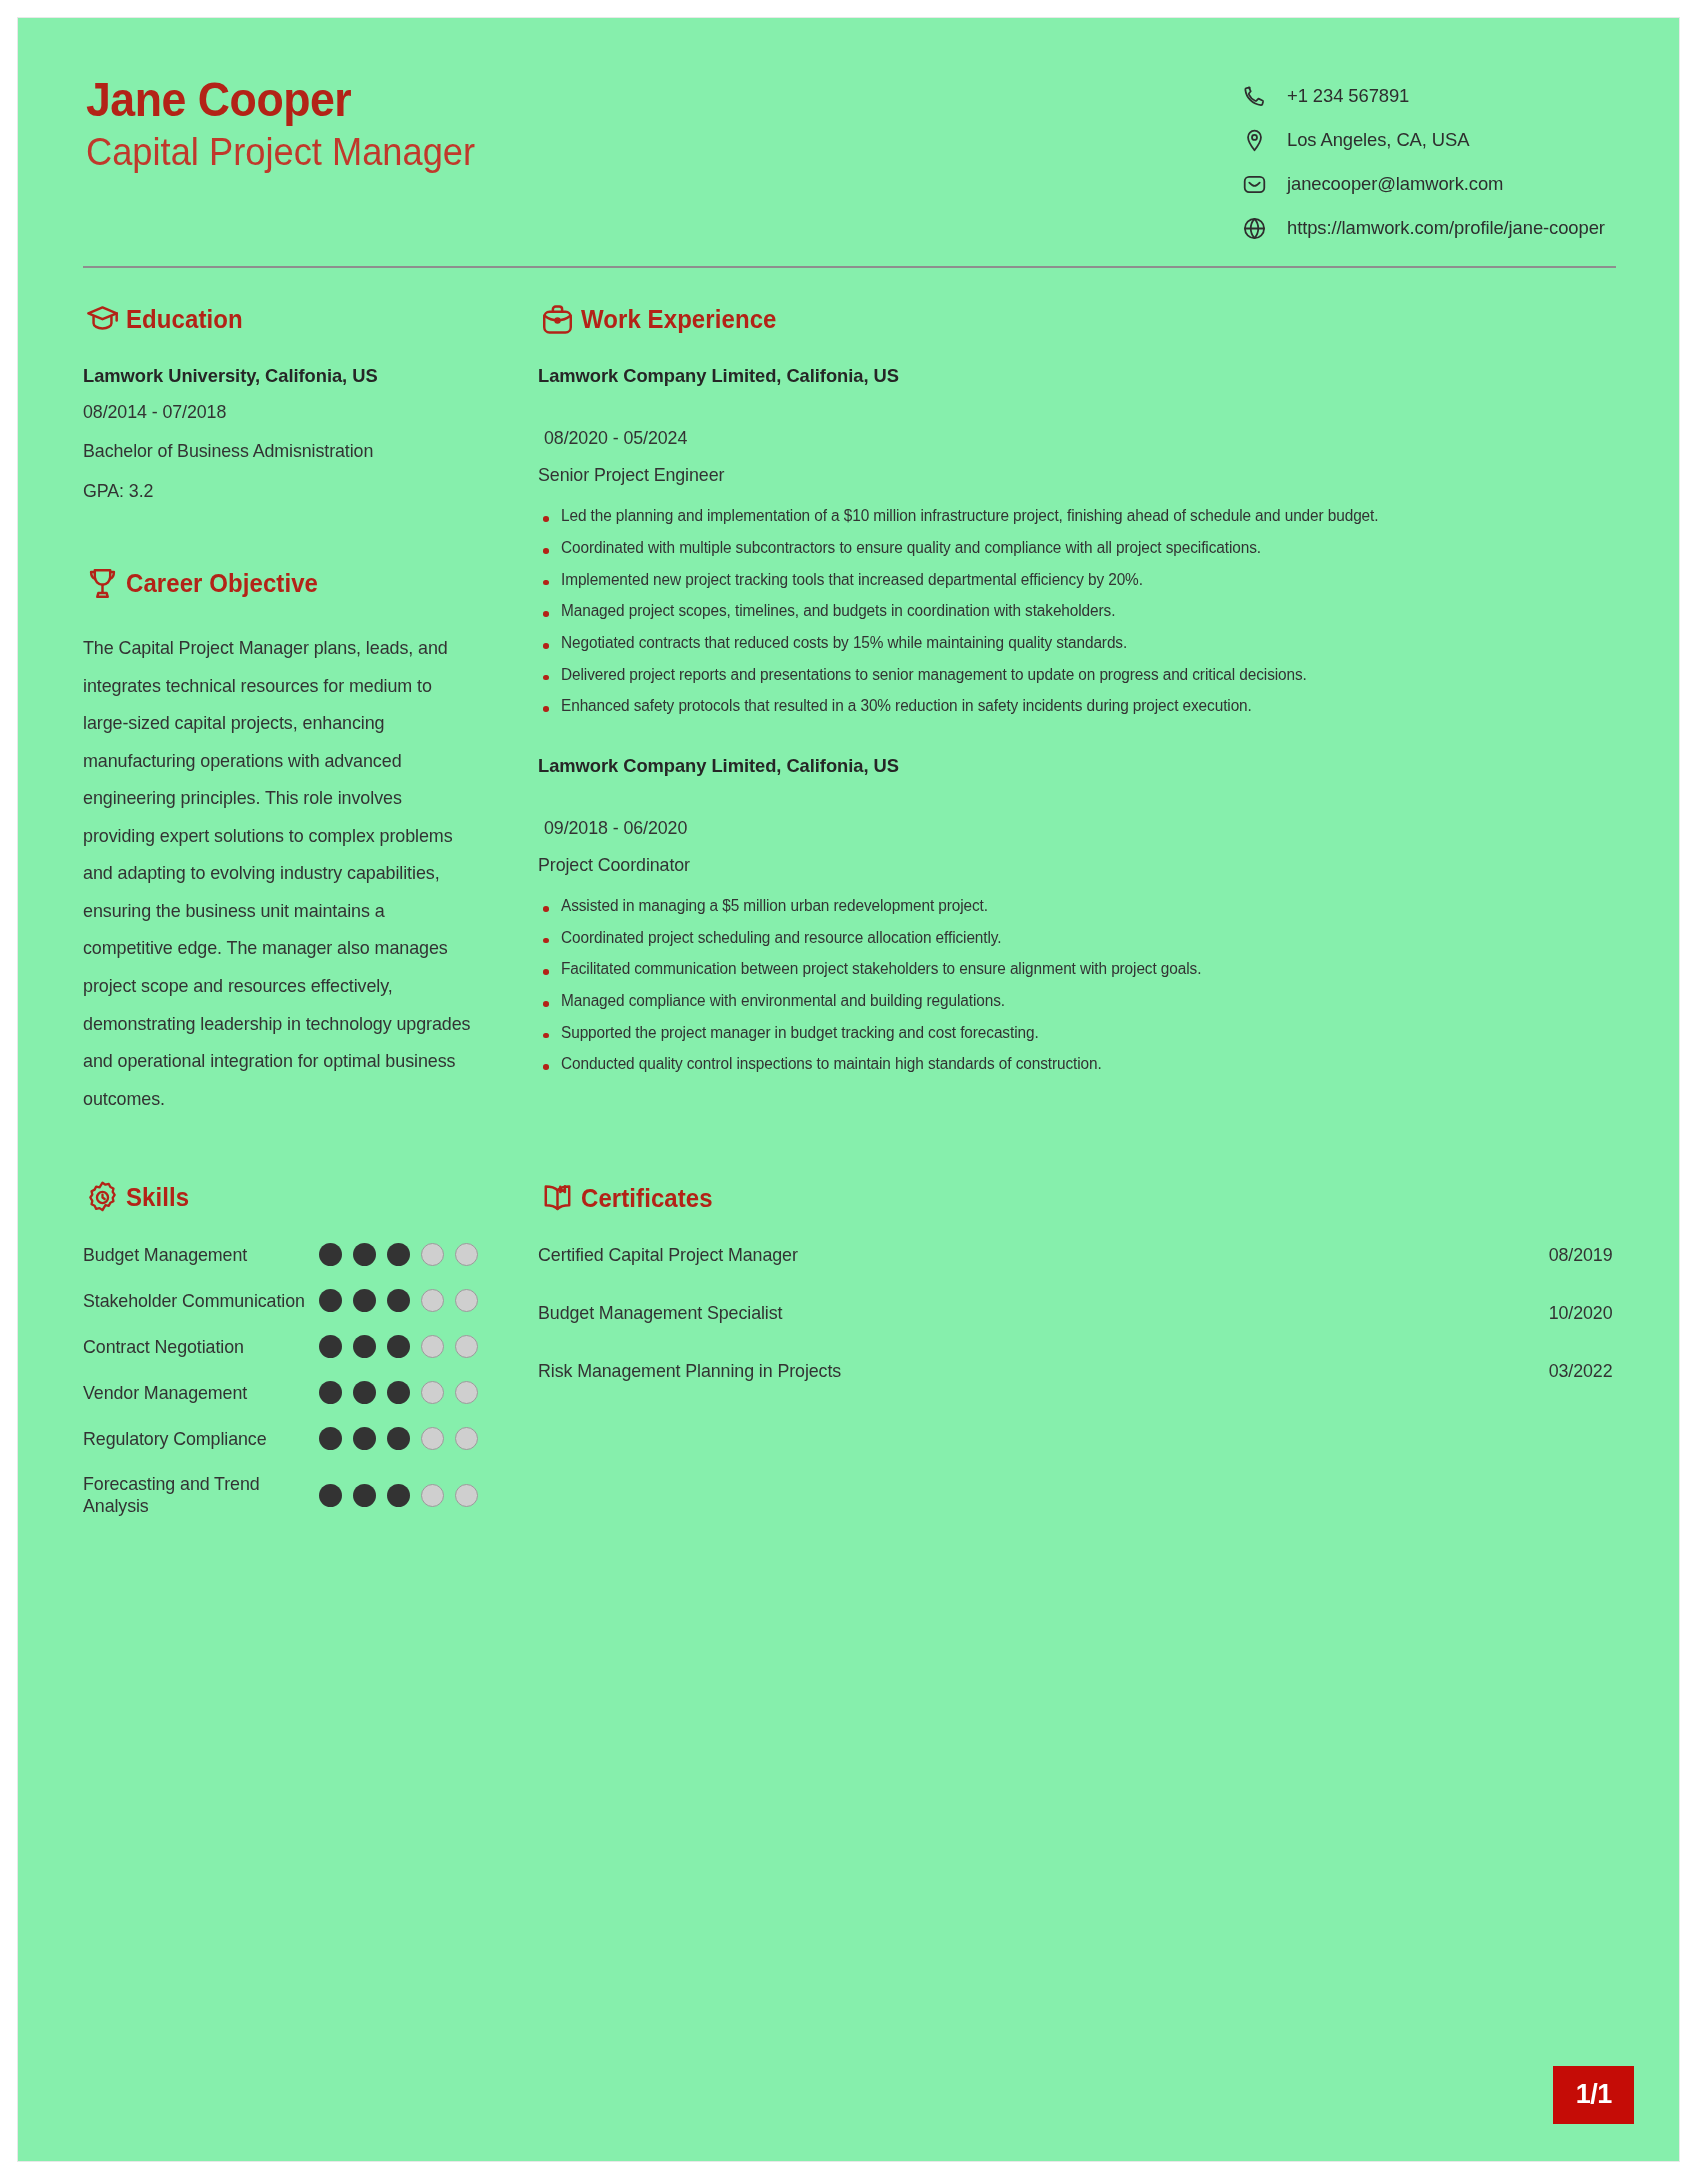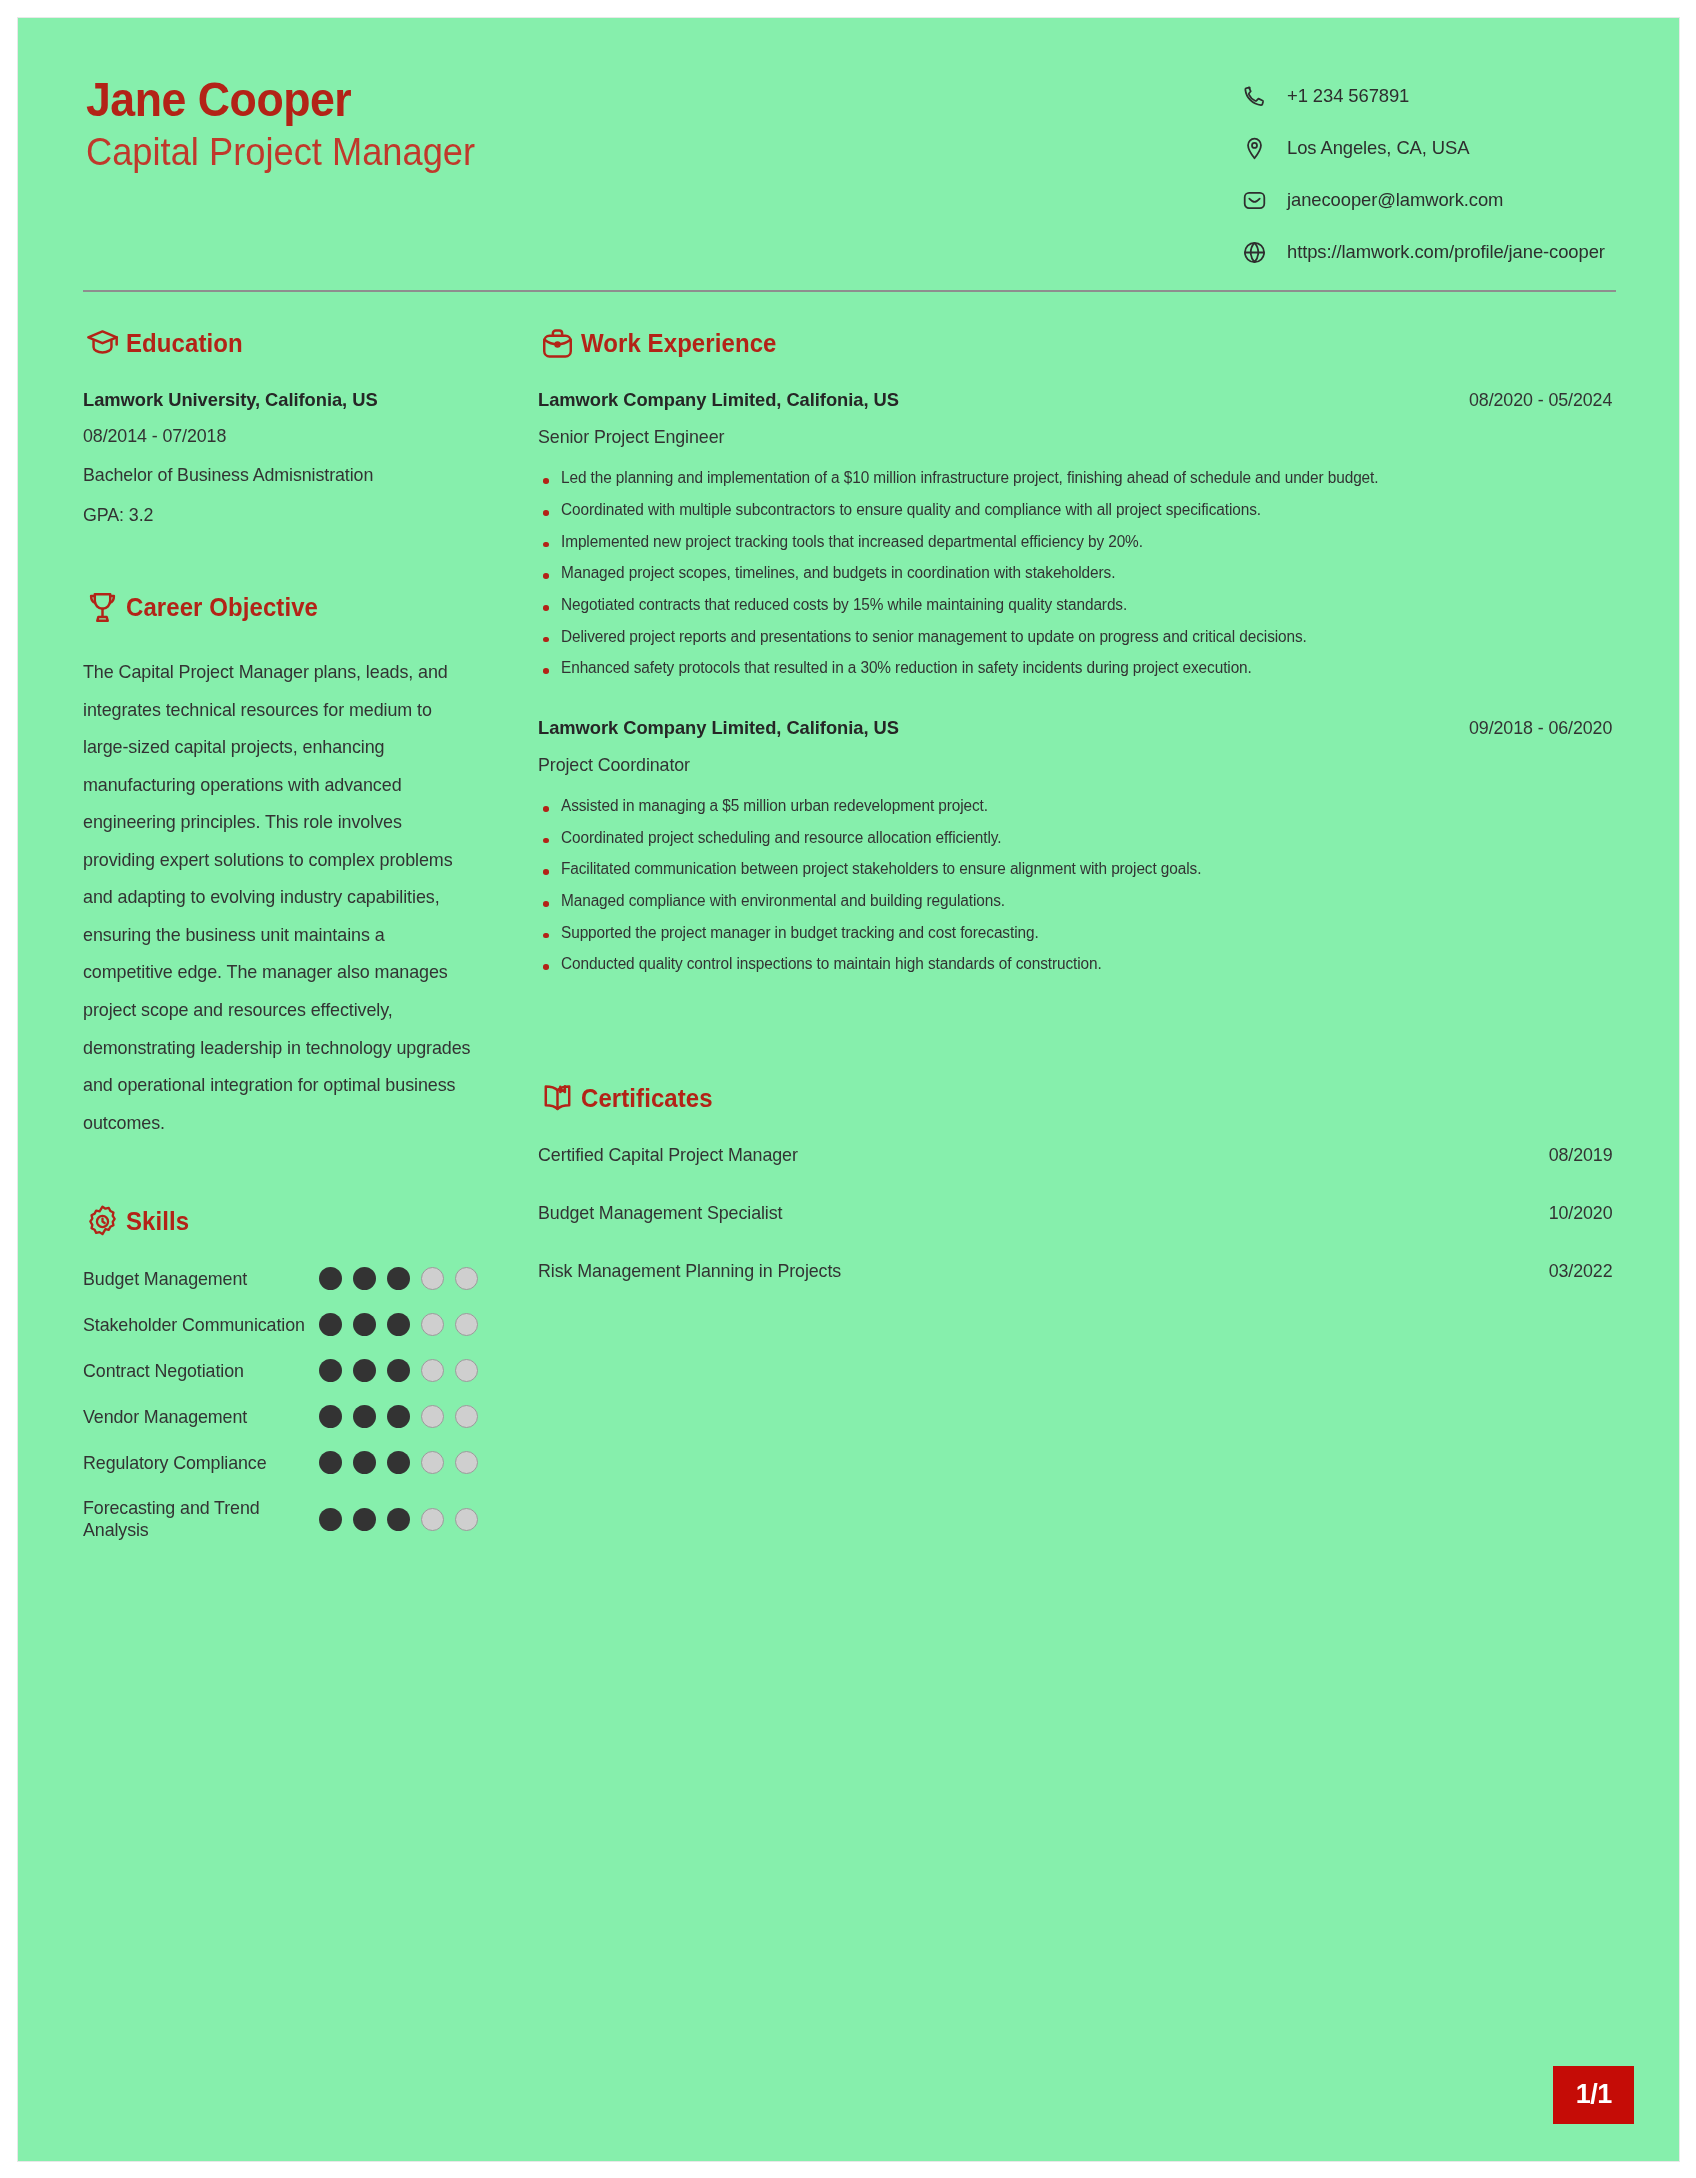--- a/index.html
+++ b/index.html
@@ -58,21 +58,21 @@
     color: #c0392b;
     line-height: 1.2;
     margin-top: 1.9px;
     transform: scaleX(0.93);
     transform-origin: left center;
   }
 
   .contacts {
     display: flex;
     flex-direction: column;
-    gap: 24px;
+    gap: 16px;
     padding-top: 9.3px;
     padding-right: 1.9px;
   }
 
   .contact-row {
     display: flex;
     align-items: center;
     gap: 18.6px;
   }
 
@@ -203,21 +203,22 @@
   .dot.off { background: #cfcfcf; border: 1.4px solid #9b9b9b; }
 
   
   .job { margin-bottom: 0; }
   .job + .job { margin-top: 33px; }
 
   .job-head {
     display: flex;
     align-items: baseline;
     justify-content: space-between;
-    gap: 22px;
+    gap: 40px;
+    flex-direction: column;
   }
 
   .job-date {
     font-size: 18.6px;
     color: #333333;
     white-space: nowrap;
     letter-spacing: -0.1px;
     transform: scaleX(0.96);
     transform-origin: right center;
   }

